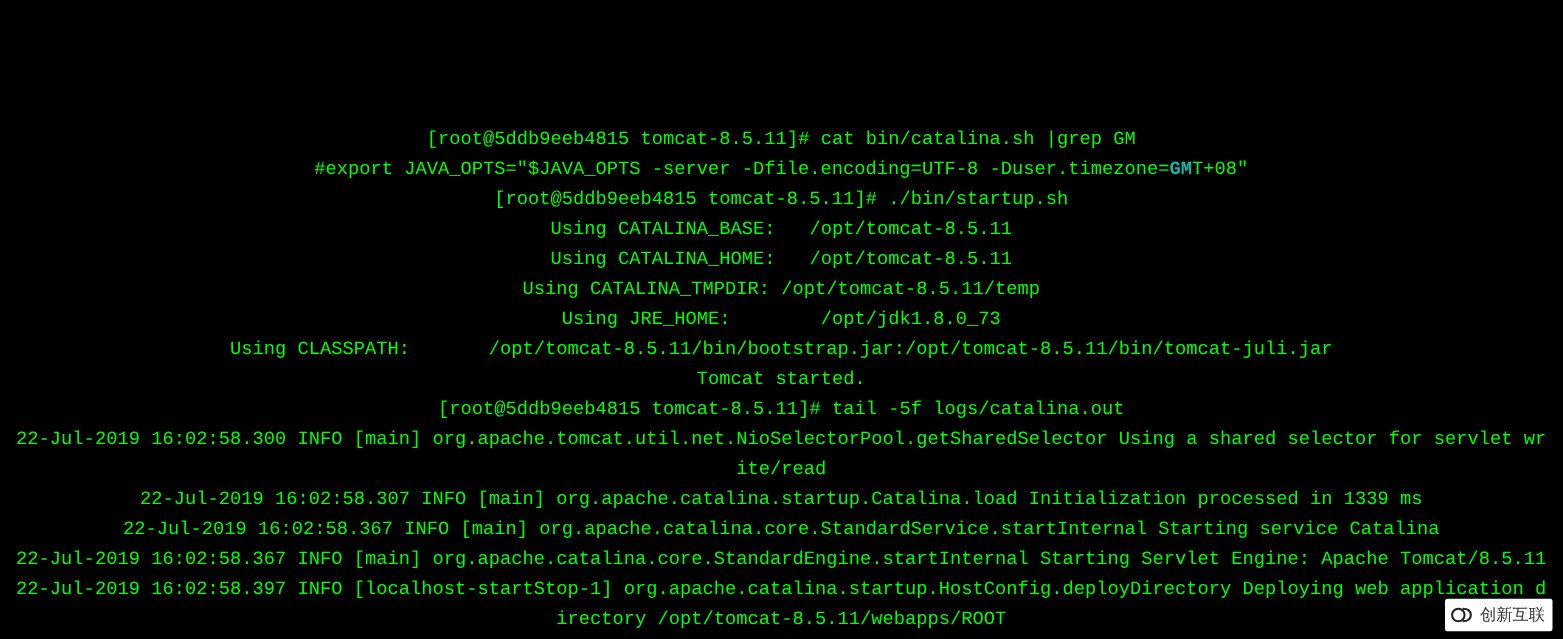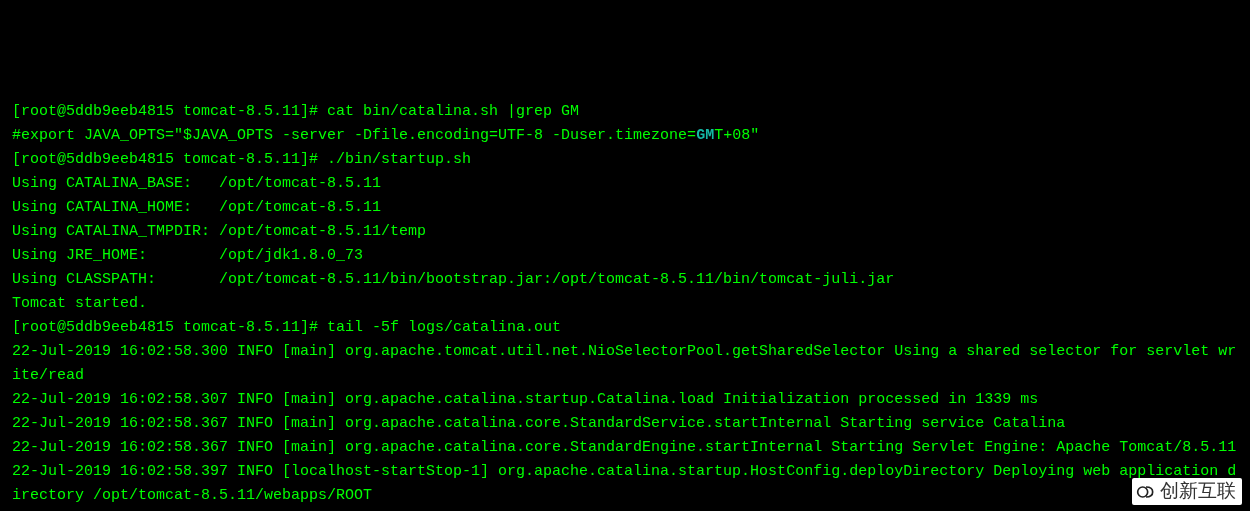--- a/index.html
+++ b/index.html
@@ -12,40 +12,41 @@
       color: #00ff00;
       width: 1250px;
       height: 511px;
       overflow: hidden;
       position: relative;
       white-space: pre-wrap;
       word-break: break-all;
     }
     .terminal {
       padding: 4px 12px;
+      text-align: center;
     }
     .line {
       display: block;
     }
     .prompt-bracket { color: #00ff00; }
     .prompt-inner { color: #00ff00; }
     .cmd { color: #00ff00; }
     .comment { color: #00ff00; }
     .highlight {
       color: #14b8a6;
       font-weight: bold;
     }
     .watermark {
       position: absolute;
       bottom: 6px;
       right: 8px;
       background: #ffffff;
       color: #333;
       font-family: "Microsoft YaHei", Arial, sans-serif;
-      font-size: 19px;
+      font-size: 13px;
       padding: 3px 6px 3px 4px;
       border-radius: 2px;
       display: flex;
       align-items: center;
       gap: 4px;
       line-height: 1.1;
     }
     .watermark svg { display:block; }
   </style>
 </head>

